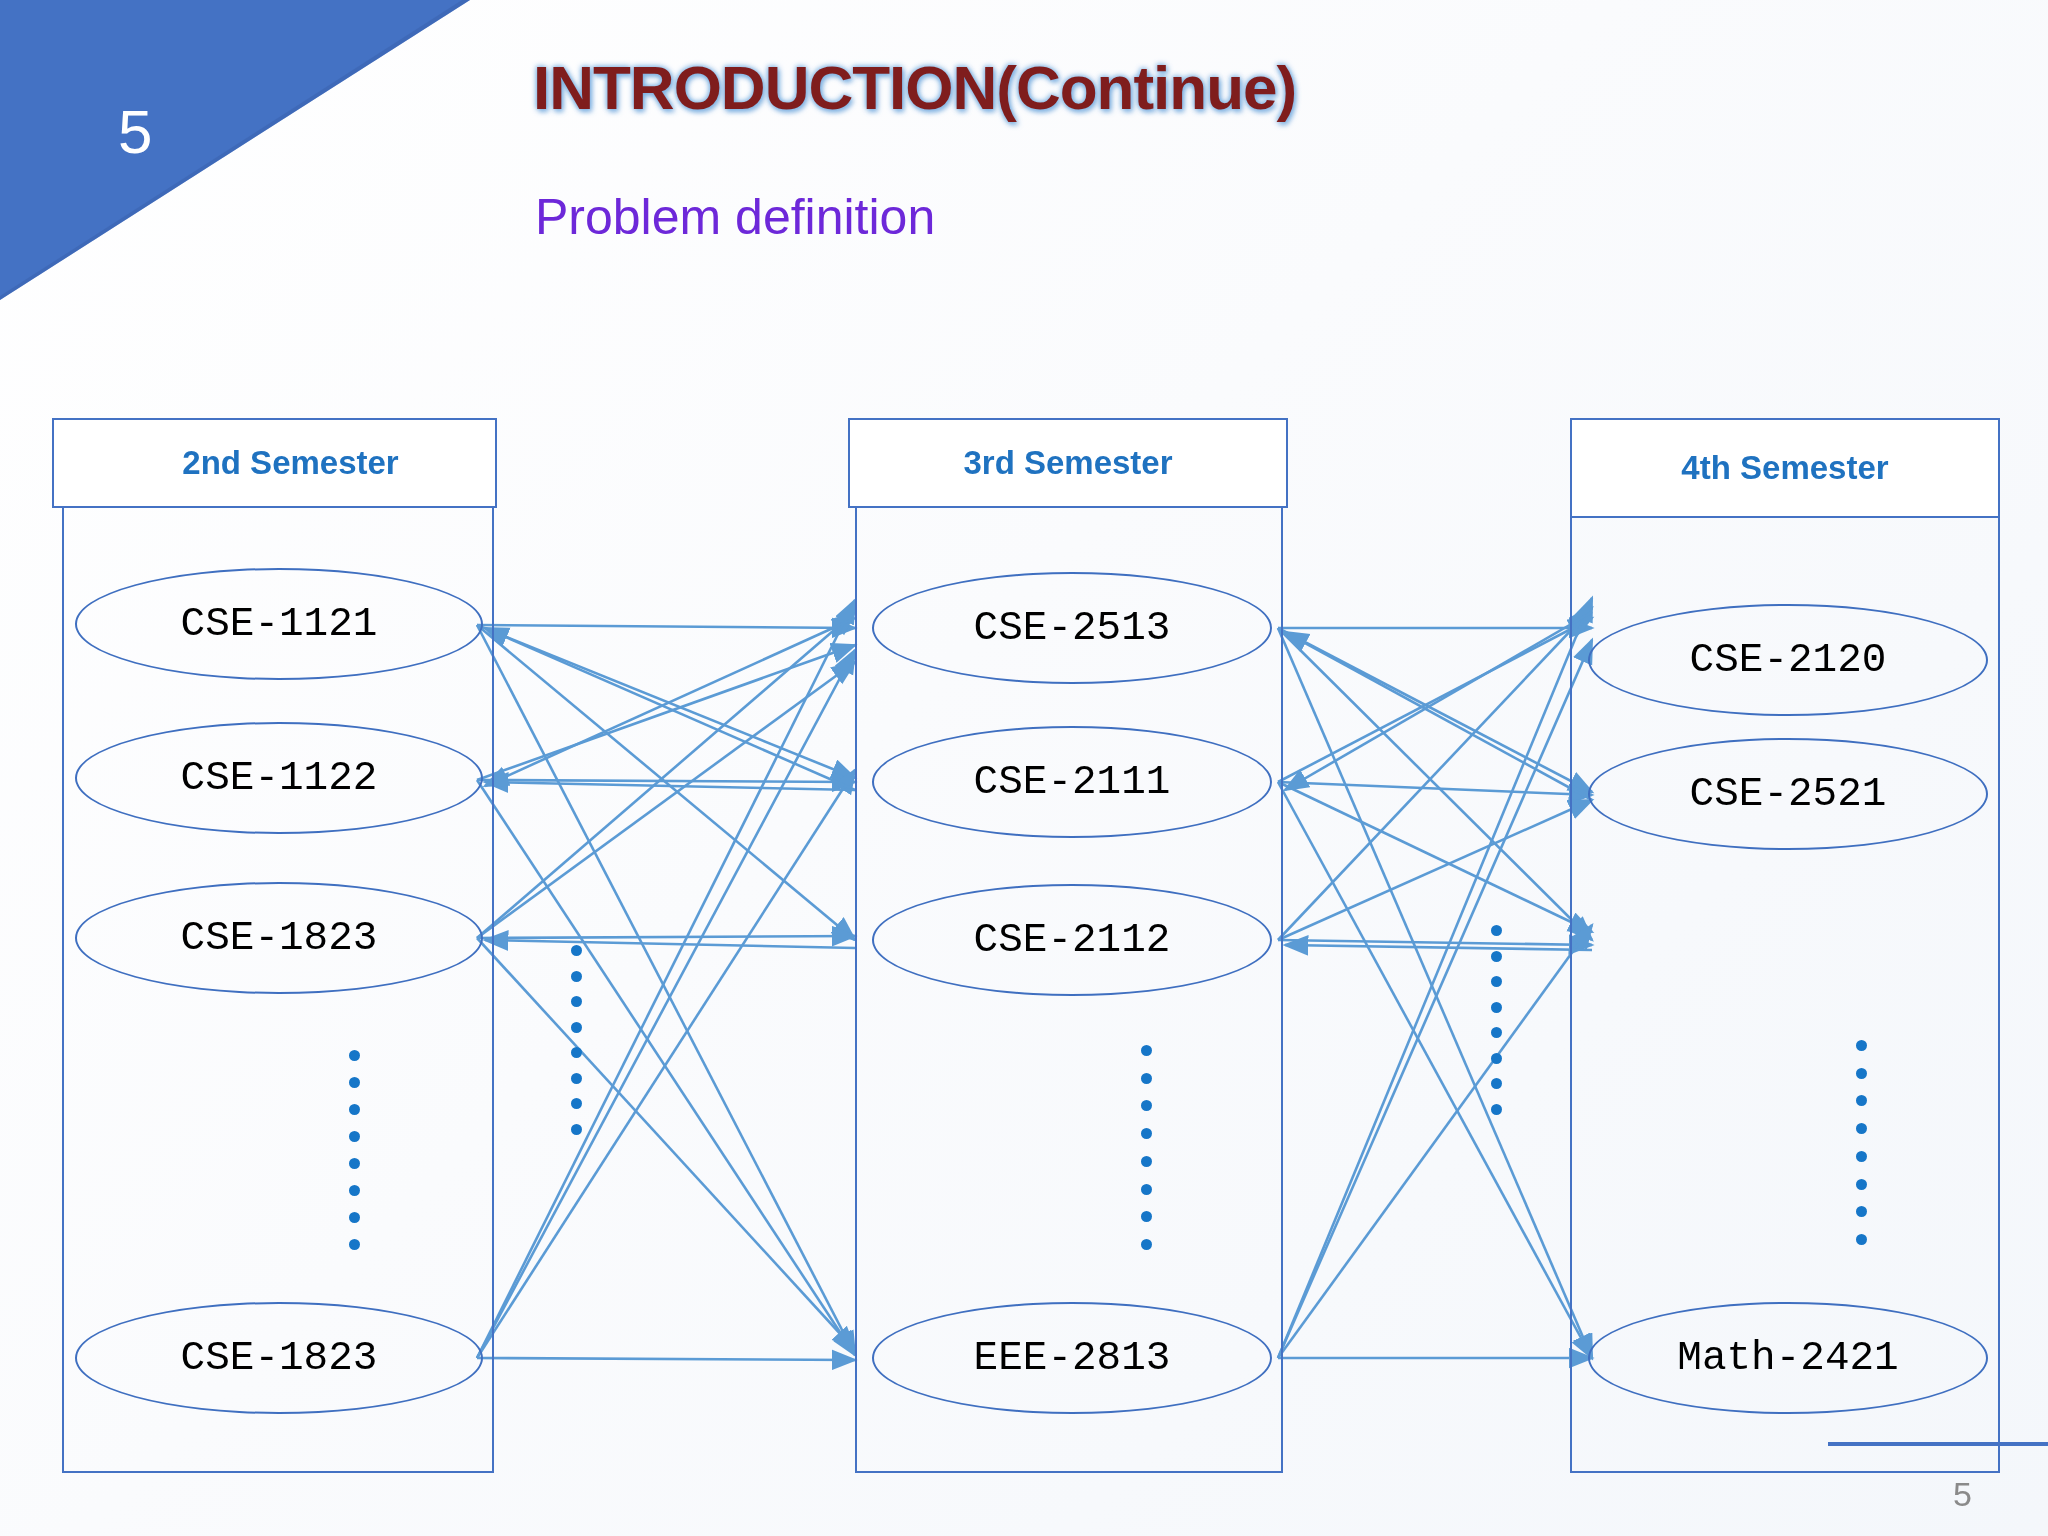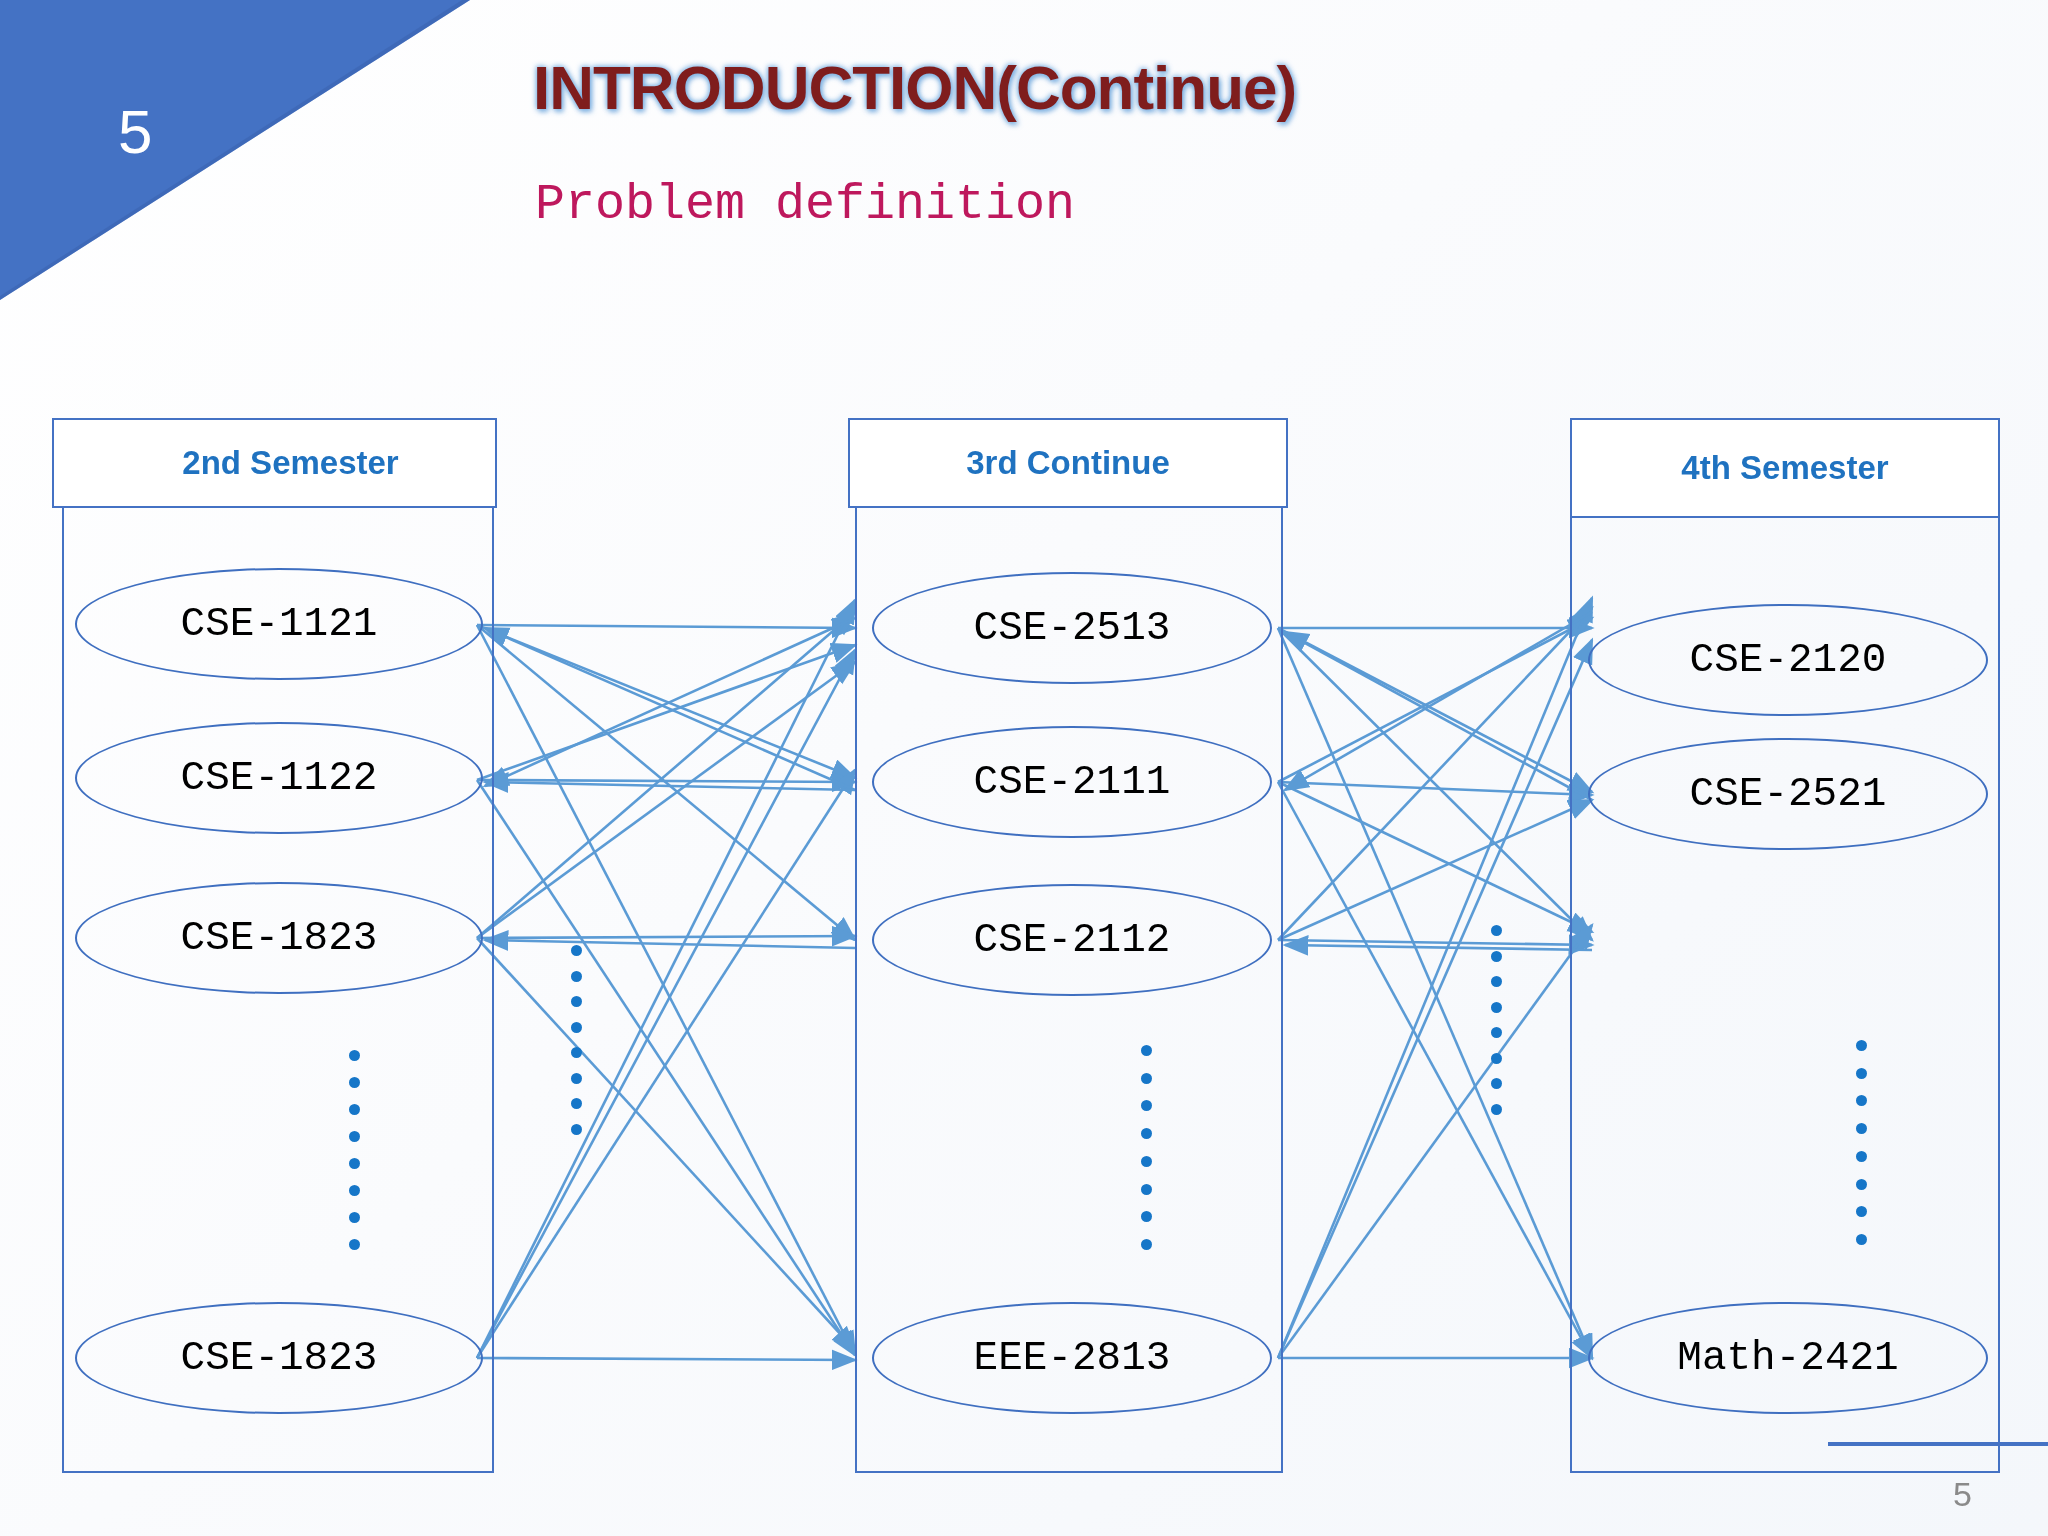--- a/index.html
+++ b/index.html
@@ -56,25 +56,25 @@
     letter-spacing: -1px;
     text-shadow:
         0 0 6px rgba(120,175,225,0.95),
         2px 3px 5px rgba(110,165,220,0.75),
         -1px -1px 4px rgba(150,195,235,0.6);
     white-space: nowrap;
   }
   .title-sub {
     position: absolute;
     left: 535px;
-    top: 176px;
+    top: 188px;
     font-size: 50px;
-    color: #be185d;
+    color: #6d28d9;
     font-weight: 400;
-    font-family: Liberation Mono, monospace;
+    font-family: Liberation Sans, sans-serif;
     white-space: nowrap;
   }
 
   
   .diagram {
     position: absolute;
     left: 0;
     top: 0;
     width: 2048px;
     height: 1536px;
@@ -268,21 +268,21 @@
       <i></i>
       <i></i>
       <i></i>
       <i></i>
       <i></i>
       <i></i>
       <i></i>
   </div>
 
   <div class="sem-header" style="left:848px; top:418px; width:440px; height:90px;">
-    <span>3rd Continue</span>
+    <span>3rd Semester</span>
   </div>
   <div class="sem-col" style="left:855px; top:508px; width:428px; height:965px; border-top:none;"></div>
 
   <div class="node" style="left:872px; top:572px; width:400px; height:112px;">
     <span>CSE-2513</span>
   </div>
   <div class="node" style="left:872px; top:726px; width:400px; height:112px;">
     <span>CSE-2111</span>
   </div>
   <div class="node" style="left:872px; top:884px; width:400px; height:112px;">

